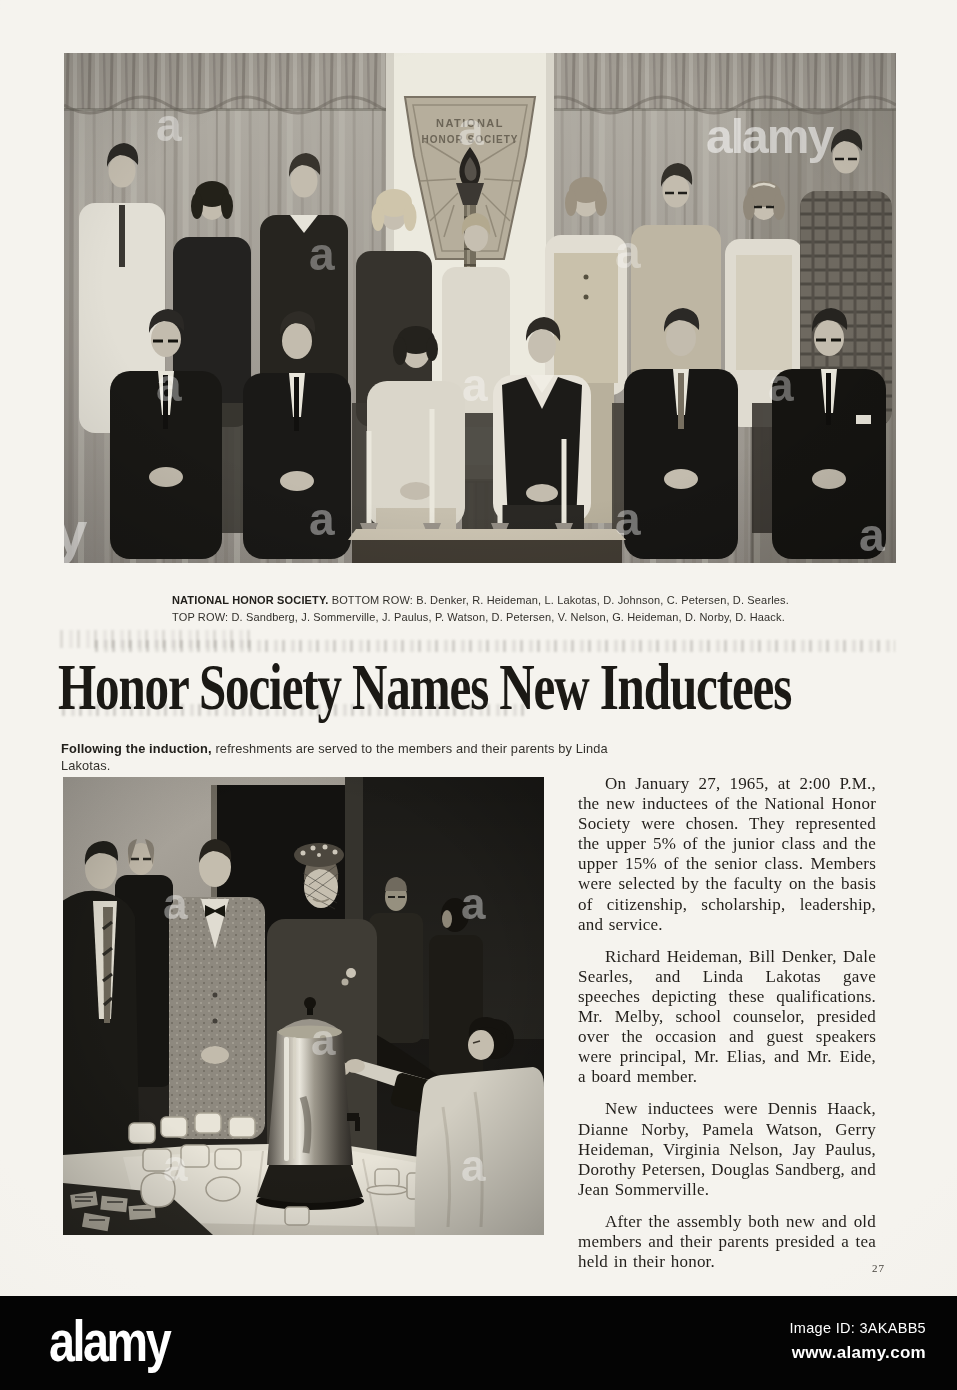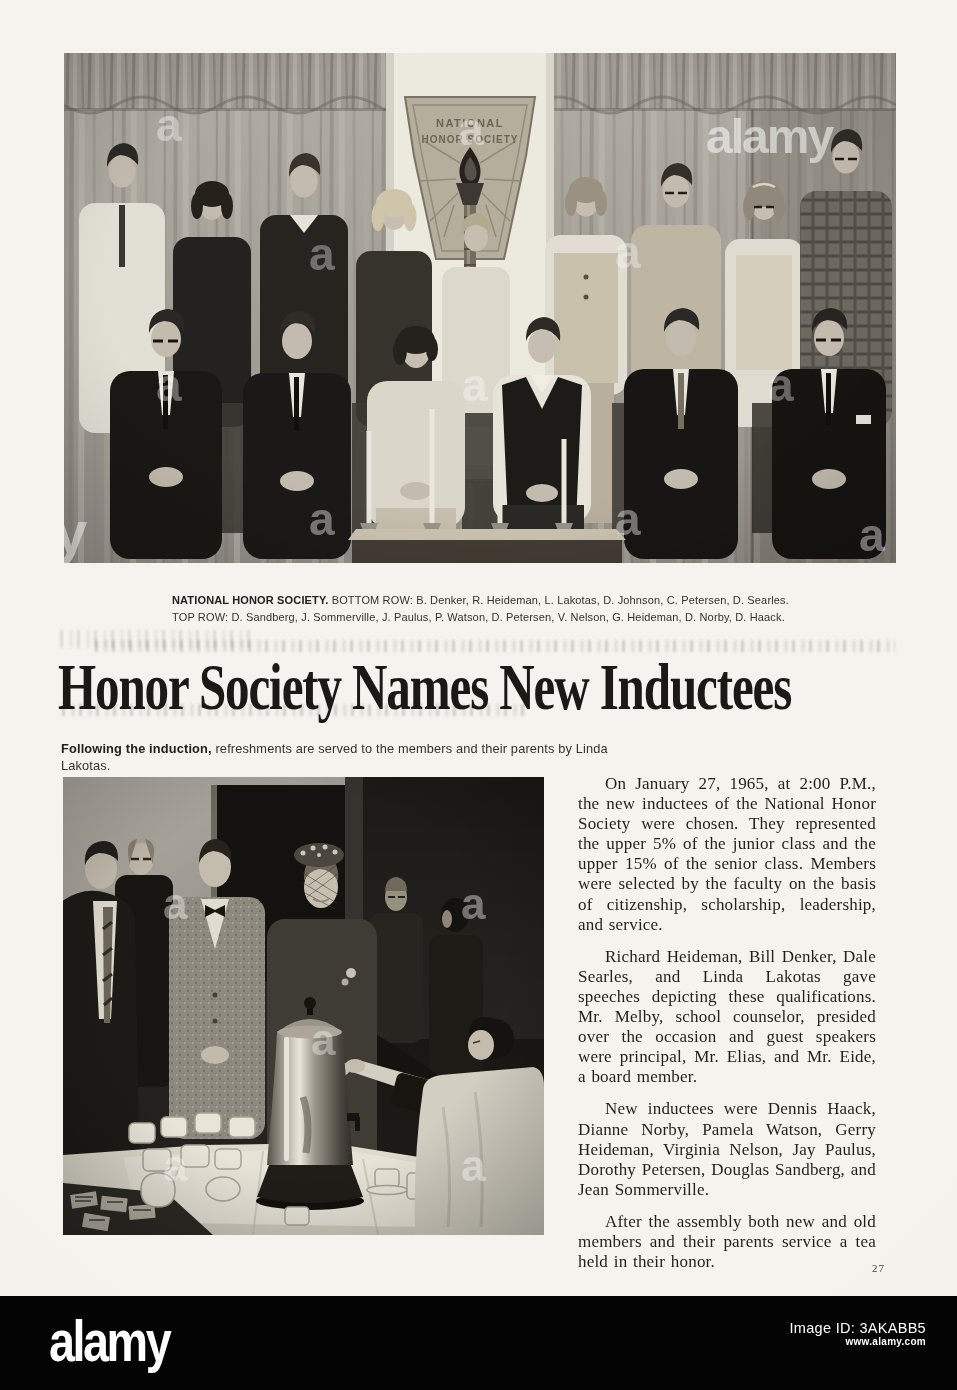--- a/index.html
+++ b/index.html
@@ -36,21 +36,21 @@
   #bleed1{left:95px;top:640px;width:800px;height:12px;}
   #bleed2{left:62px;top:704px;width:468px;height:12px;}
   #bleed3{left:60px;top:630px;width:190px;height:18px;opacity:.5;}
 
   .footer{position:absolute;left:0;top:1296px;width:957px;height:94px;background:#040404;}
   .brand{position:absolute;left:49px;top:12px;font-size:57px;font-weight:700;color:#ffffff;
          transform:scaleX(.82);transform-origin:left top;letter-spacing:-3px;
          font-family:"Liberation Sans",sans-serif;}
   .footer-meta{position:absolute;right:31px;top:24px;text-align:right;color:#ffffff;}
   .footer-id{font-size:14.5px;font-weight:400;letter-spacing:.3px;}
-  .footer-url{font-size:10px;font-weight:700;letter-spacing:.3px;}
+  .footer-url{font-size:17px;font-weight:700;margin-top:7px;letter-spacing:.3px;}
 </style>
 </head>
 <body>
 
 <div class="page">
 
   <svg id="photo1" class="photo" width="832" height="510" viewBox="0 0 832 510">
     <defs>
       <linearGradient id="curtG" x1="0" y1="0" x2="0" y2="1">
         <stop offset="0" stop-color="#b1ada4"></stop>
@@ -466,21 +466,21 @@
       <text x="248" y="278" font-size="44" opacity=".38">a</text>
       <text x="100" y="404" font-size="44" opacity=".35">a</text>
       <text x="398" y="404" font-size="44" opacity=".4">a</text>
     </g>
   </svg>
 
   <div class="bodycol">
     <p>On January 27, 1965, at 2:00 P.M., the new inductees of the National Honor Society were chosen. They represented the upper 5% of the junior class and the upper 15% of the senior class. Members were selected by the faculty on the basis of citizenship, scholarship, leadership, and service.</p>
     <p>Richard Heideman, Bill Denker, Dale Searles, and Linda Lakotas gave speeches depicting these qualifications. Mr. Melby, school counselor, presided over the occasion and guest speakers were principal, Mr. Elias, and Mr. Eide, a board member.</p>
     <p>New inductees were Dennis Haack, Dianne Norby, Pamela Watson, Gerry Heideman, Virginia Nelson, Jay Paulus, Dorothy Petersen, Douglas Sandberg, and Jean Sommerville.</p>
-    <p>After the assembly both new and old members and their parents service a tea held in their honor.</p>
+    <p>After the assembly both new and old members and their parents presided a tea held in their honor.</p>
   </div>
 
   <div class="pagenum">27</div>
 
   <div class="footer">
     <div class="brand">alamy</div>
     <div class="footer-meta">
       <div class="footer-id">Image ID: 3AKABB5</div>
       <div class="footer-url">www.alamy.com</div>
     </div>

